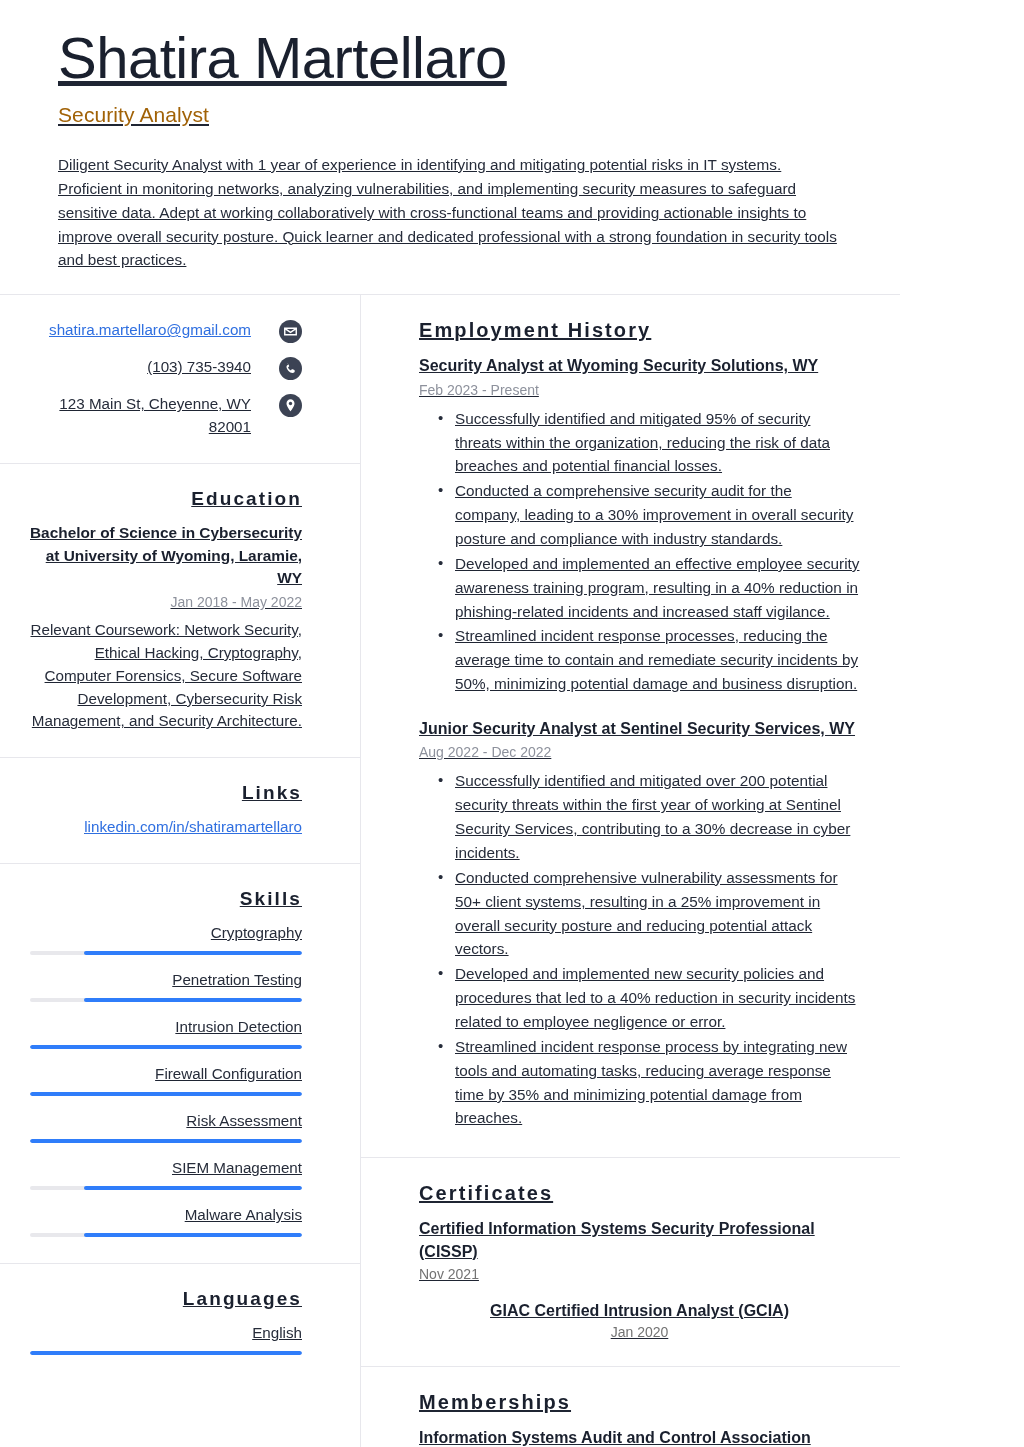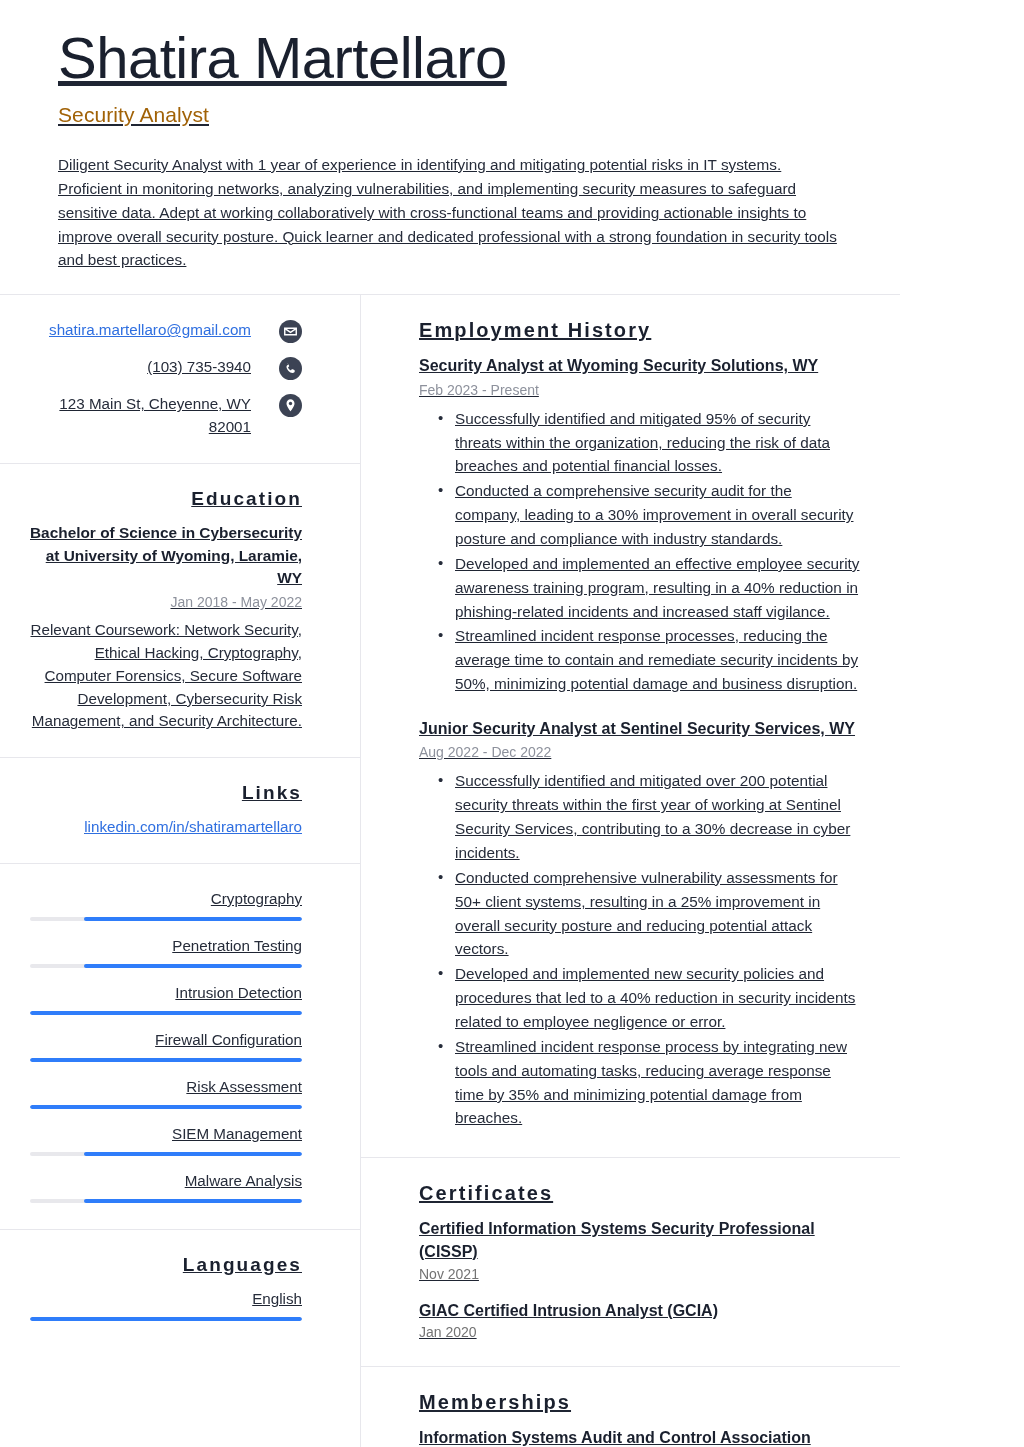--- a/index.html
+++ b/index.html
@@ -198,21 +198,21 @@
   }
   .bullets li::before {
     content: "•";
     position: absolute;
     left: -17px;
     top: -1px;
     color: #262c3a;
     font-size: 15px;
   }
   .cert-entry { margin-bottom: 18px; }
-  .cert-entry:last-child { margin-bottom: 0; }
+  .cert-entry:last-child { margin-bottom: 0; text-align: center; }
   .cert-title {
     font-size: 16px;
     font-weight: 700;
     color: #1a202e;
     line-height: 1.42;
   }
   .cert-date {
     font-size: 14px;
     color: #737373;
     margin-top: 2px;
@@ -281,20 +281,21 @@
         <div class="edu-date">Jan 2018 - May 2022</div>
         <div class="edu-desc">Relevant Coursework: Network Security, Ethical Hacking, Cryptography, Computer Forensics, Secure Software Development, Cybersecurity Risk Management, and Security Architecture.</div>
       </div>
 
       <div class="side-block">
         <div class="side-heading">Links</div>
         <div class="link-line">linkedin.com/in/shatiramartellaro</div>
       </div>
 
       <div class="side-block">
+        <div class="side-heading">Skills</div>
         <div id="skills-list">
             <div class="skill">
               <div class="skill-label">Cryptography</div>
               <div class="bar-track">
                 <div class="bar-fill" style="width: 80%;"></div>
               </div>
             </div>
             <div class="skill">
               <div class="skill-label">Penetration Testing</div>
               <div class="bar-track">

